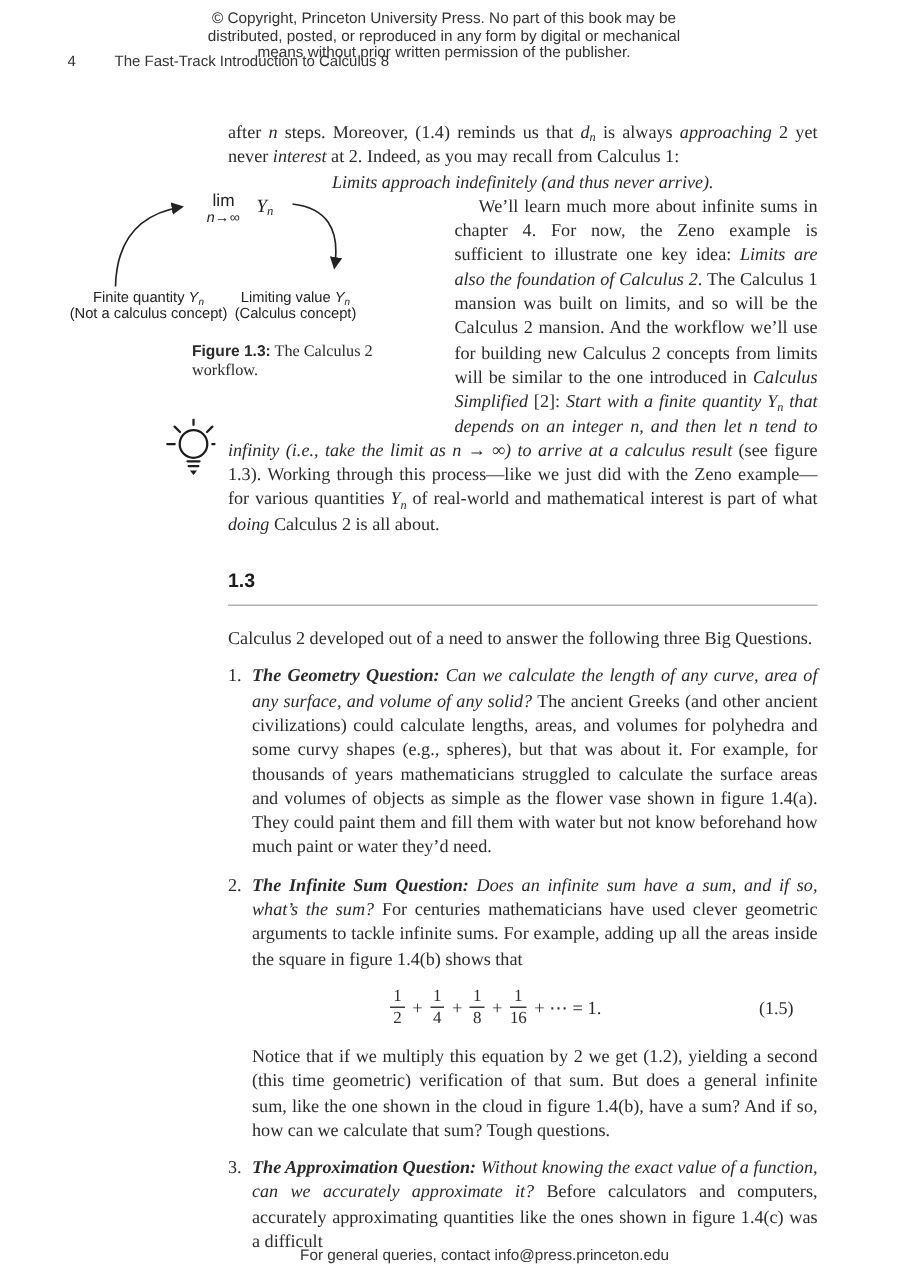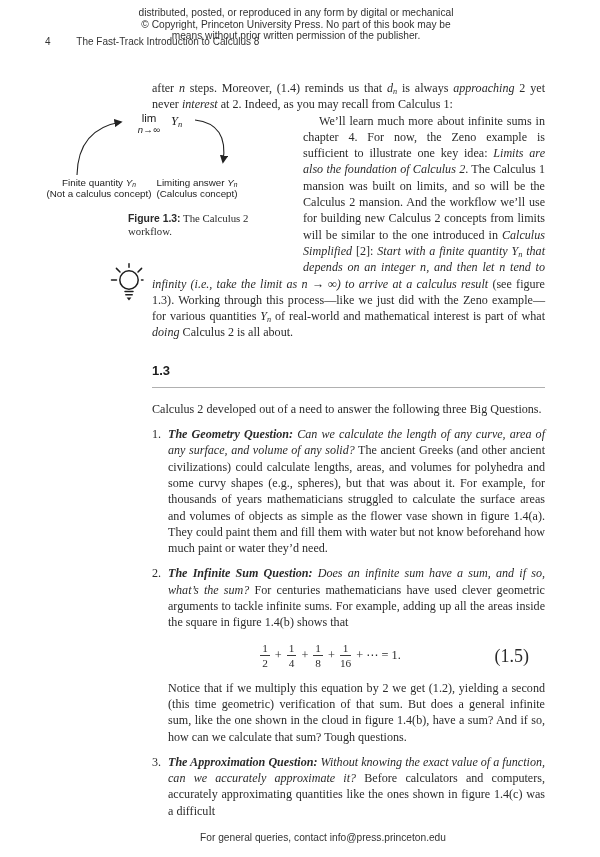--- a/index.html
+++ b/index.html
@@ -64,47 +64,48 @@
   .bq-text{flex:1;text-align:justify;}
 
   
   .eq-wrap{position:relative;margin:11px 0 10px;}
   .eq-row{display:flex;justify-content:center;align-items:center;gap:5px;
           font-size:12.3px;transform:translateX(-26px);}
   .frac{text-align:center;font-size:11.3px;line-height:12.5px;}
   .frac .num{display:block;border-bottom:1px solid #3a3a3a;padding:0 2px 1px;}
   .frac .den{display:block;padding-top:1px;}
   .eq-label{position:absolute;right:16px;top:50%;transform:translateY(-50%);
-            font-size:18px;}
+            font-size:12px;}
   .after-eq{margin:0;}
 
   
   .footer{position:absolute;top:832px;left:46px;width:554px;text-align:center;
           font-family:"Liberation Sans",sans-serif;font-size:10.2px;color:#333;}
 </style>
 </head>
 <body>
 
 <div class="page">
 
   <div class="copyright">
+    <div>© Copyright, Princeton University Press. No part of this book may be</div>
     <div>distributed, posted, or reproduced in any form by digital or mechanical</div>
-    <div>© Copyright, Princeton University Press. No part of this book may be</div>
     <div>means without prior written permission of the publisher.</div>
   </div>
 
   <div class="running-head">
     <span>4</span>
     <span class="title">The Fast-Track Introduction to Calculus 8</span>
   </div>
 
   <div class="main">
 
     <p><span>after </span><span class="it">n</span><span> steps. Moreover, (1.4) reminds us that </span><span class="it">d</span><sub class="it">n</sub><span> is always </span><span class="it">approaching</span><span> 2 yet never </span><span class="it">interest</span><span> at 2. Indeed, as you may recall from Calculus 1:</span></p>
 
+    <p class="quote">Limits approach indefinitely (and thus never arrive).</p>
 
     <div class="fig-wrap">
       <div class="fig-float"></div>
 
       <div class="figure13">
         <svg class="fig-arcs" width="250" height="135" viewBox="0 0 250 135">
           <defs>
             <marker id="ah" viewBox="0 0 10 10" refX="8" refY="5" markerWidth="7.5" markerHeight="7.5" orient="auto-start-reverse">
               <path d="M0,0 L10,5 L0,10 z" fill="#222"></path>
             </marker>
@@ -115,21 +116,21 @@
         <div class="lim-block">
           <div>lim</div>
           <div class="lim-under"><span class="it">n</span><span>→∞</span></div>
         </div>
         <div class="yn-label"><span class="it">Y</span><sub class="it">n</sub></div>
         <div class="fig-lab fig-lab-left">
           <div><span>Finite quantity </span><span class="it">Y</span><sub class="it">n</sub></div>
           <div>(Not a calculus concept)</div>
         </div>
         <div class="fig-lab fig-lab-right">
-          <div><span>Limiting answer </span><span class="it">Y</span><sub class="it">n</sub></div>
+          <div><span>Limiting value </span><span class="it">Y</span><sub class="it">n</sub></div>
           <div>(Calculus concept)</div>
         </div>
         <div class="fig-caption">
           <span class="capb">Figure 1.3:</span><span> The Calculus 2 workflow.</span>
         </div>
       </div>
 
       <svg class="lightbulb" width="34" height="46" viewBox="0 0 34 46">
         <g stroke="#1d1d1d" stroke-width="1.5" fill="none" stroke-linecap="round">
           <circle cx="19" cy="17" r="9.2"></circle>

